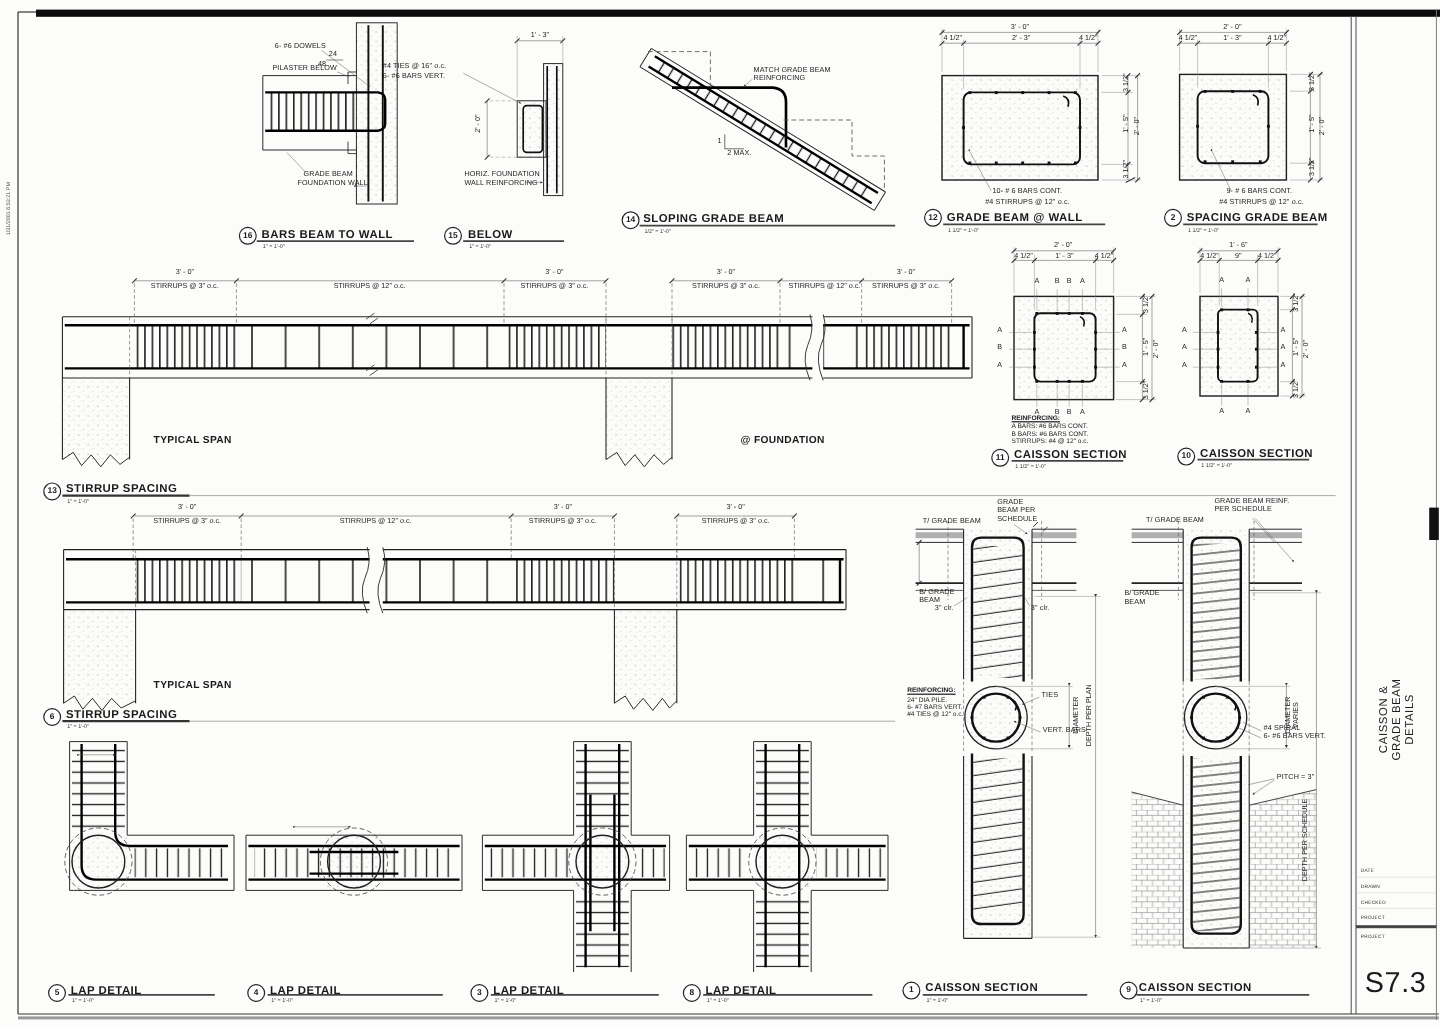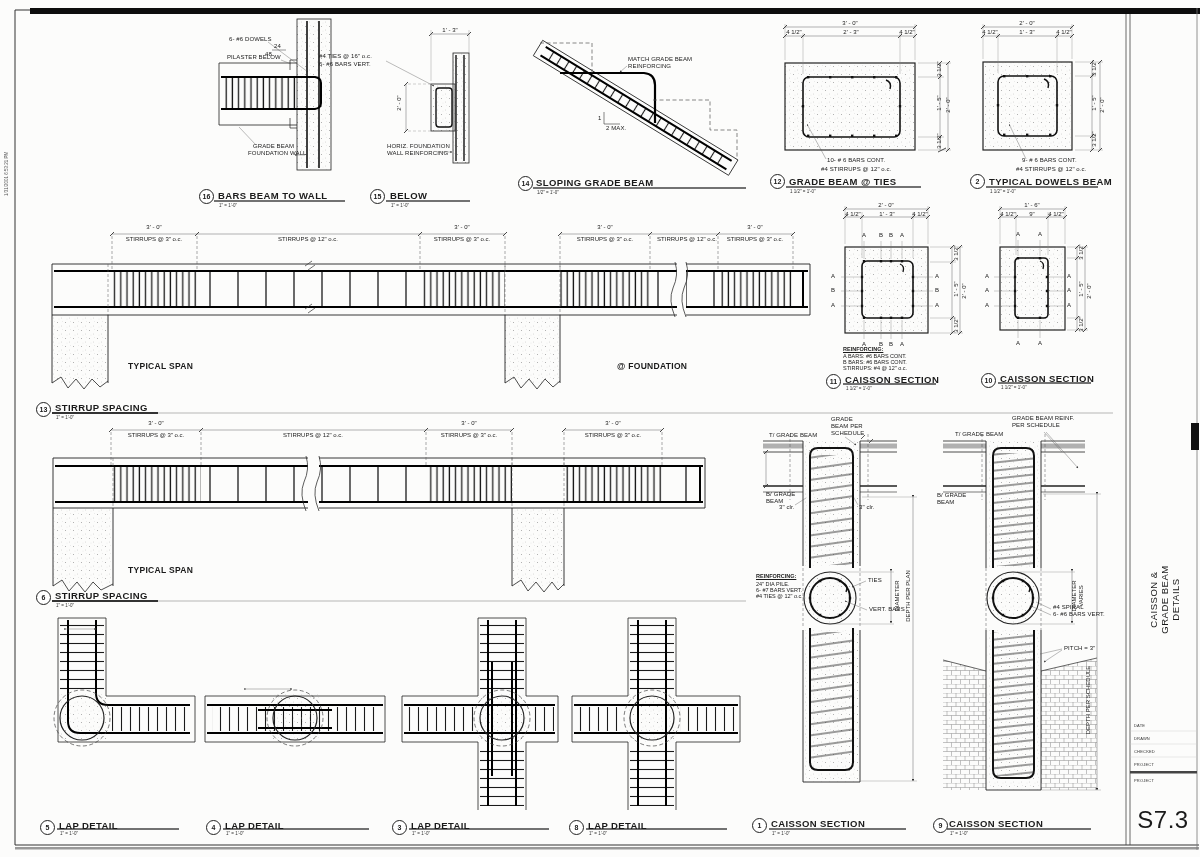--- a/index.html
+++ b/index.html
@@ -458,35 +458,35 @@
   <div class="dimc" style="left:782px;top:29px;width:24px">4 1/2"</div>
   <div class="dimc" style="left:836px;top:29px;width:30px">2' - 3"</div>
   <div class="dimc" style="left:895px;top:29px;width:24px">4 1/2"</div>
   <div class="vdim" style="left:919px;top:66px;width:40px">3 1/2"</div>
   <div class="vdim" style="left:919px;top:100px;width:40px">1' - 5"</div>
   <div class="vdim" style="left:928px;top:102px;width:40px">2' - 0"</div>
   <div class="vdim" style="left:919px;top:138px;width:40px">3 1/2"</div>
   <div class="lbl" style="left:827px;top:157px">10- # 6 BARS CONT.</div>
   <div class="lbl" style="left:821px;top:166px">#4 STIRRUPS @ 12" o.c.</div>
   <div class="dt-circle" style="left:770px;top:174px">12</div>
-  <div class="dt-title" style="left:789px;top:176px">GRADE BEAM @ TIES</div>
+  <div class="dt-title" style="left:789px;top:176px">GRADE BEAM @ WALL</div>
   <div class="dt-scale" style="left:790px;top:189px">1 1/2" = 1'-0"</div>
 
   <div class="dimc" style="left:1007px;top:20px;width:40px">2' - 0"</div>
   <div class="dimc" style="left:978px;top:29px;width:24px">4 1/2"</div>
   <div class="dimc" style="left:1012px;top:29px;width:30px">1' - 3"</div>
   <div class="dimc" style="left:1052px;top:29px;width:24px">4 1/2"</div>
   <div class="vdim" style="left:1074px;top:65px;width:40px">3 1/2"</div>
   <div class="vdim" style="left:1074px;top:100px;width:40px">1' - 5"</div>
   <div class="vdim" style="left:1082px;top:102px;width:40px">2' - 0"</div>
   <div class="vdim" style="left:1074px;top:136px;width:40px">3 1/2"</div>
   <div class="lbl" style="left:1022px;top:157px">9- # 6 BARS CONT.</div>
   <div class="lbl" style="left:1016px;top:166px">#4 STIRRUPS @ 12" o.c.</div>
   <div class="dt-circle" style="left:970px;top:174px">2</div>
-  <div class="dt-title" style="left:989px;top:176px">TYPICAL DOWELS BEAM</div>
+  <div class="dt-title" style="left:989px;top:176px">SPACING GRADE BEAM</div>
   <div class="dt-scale" style="left:990px;top:189px">1 1/2" = 1'-0"</div>
 
   <div class="dimc" style="left:114px;top:224px;width:80px">3' - 0"</div>
   <div class="dimc" style="left:114px;top:236px;width:80px">STIRRUPS @ 3" o.c.</div>
   <div class="dimc" style="left:268px;top:236px;width:80px">STIRRUPS @ 12" o.c.</div>
   <div class="dimc" style="left:422px;top:224px;width:80px">3' - 0"</div>
   <div class="dimc" style="left:422px;top:236px;width:80px">STIRRUPS @ 3" o.c.</div>
   <div class="dimc" style="left:565px;top:224px;width:80px">3' - 0"</div>
   <div class="dimc" style="left:565px;top:236px;width:80px">STIRRUPS @ 3" o.c.</div>
   <div class="dimc" style="left:647px;top:236px;width:80px">STIRRUPS @ 12" o.c.</div>

